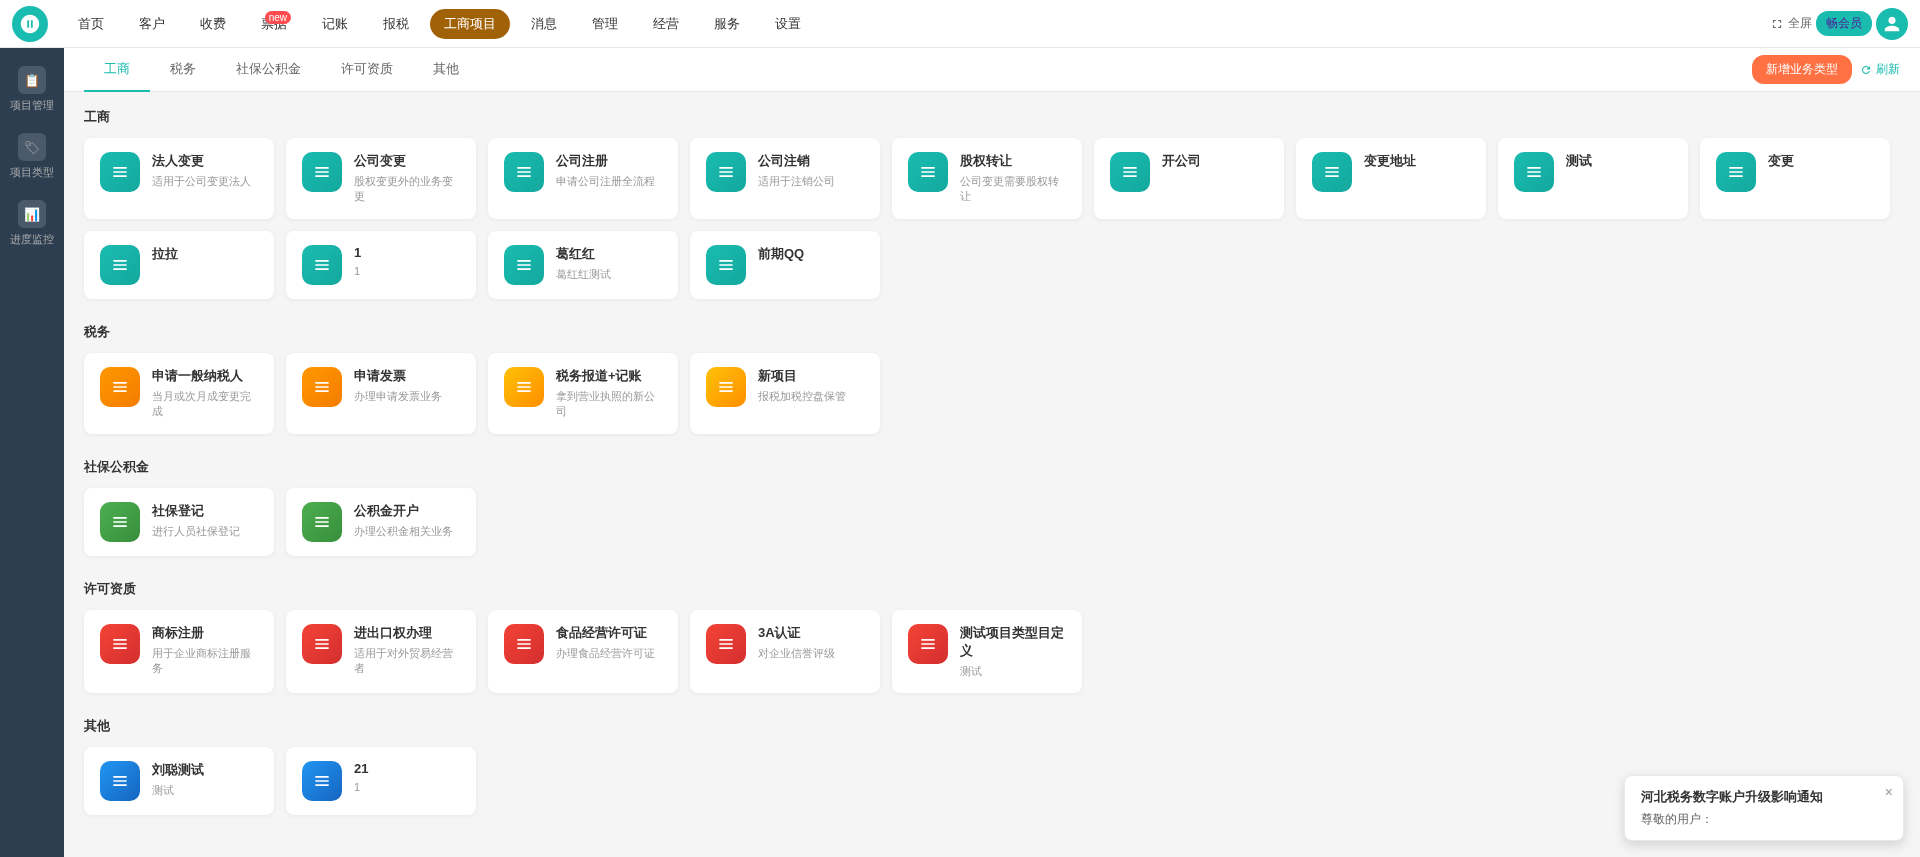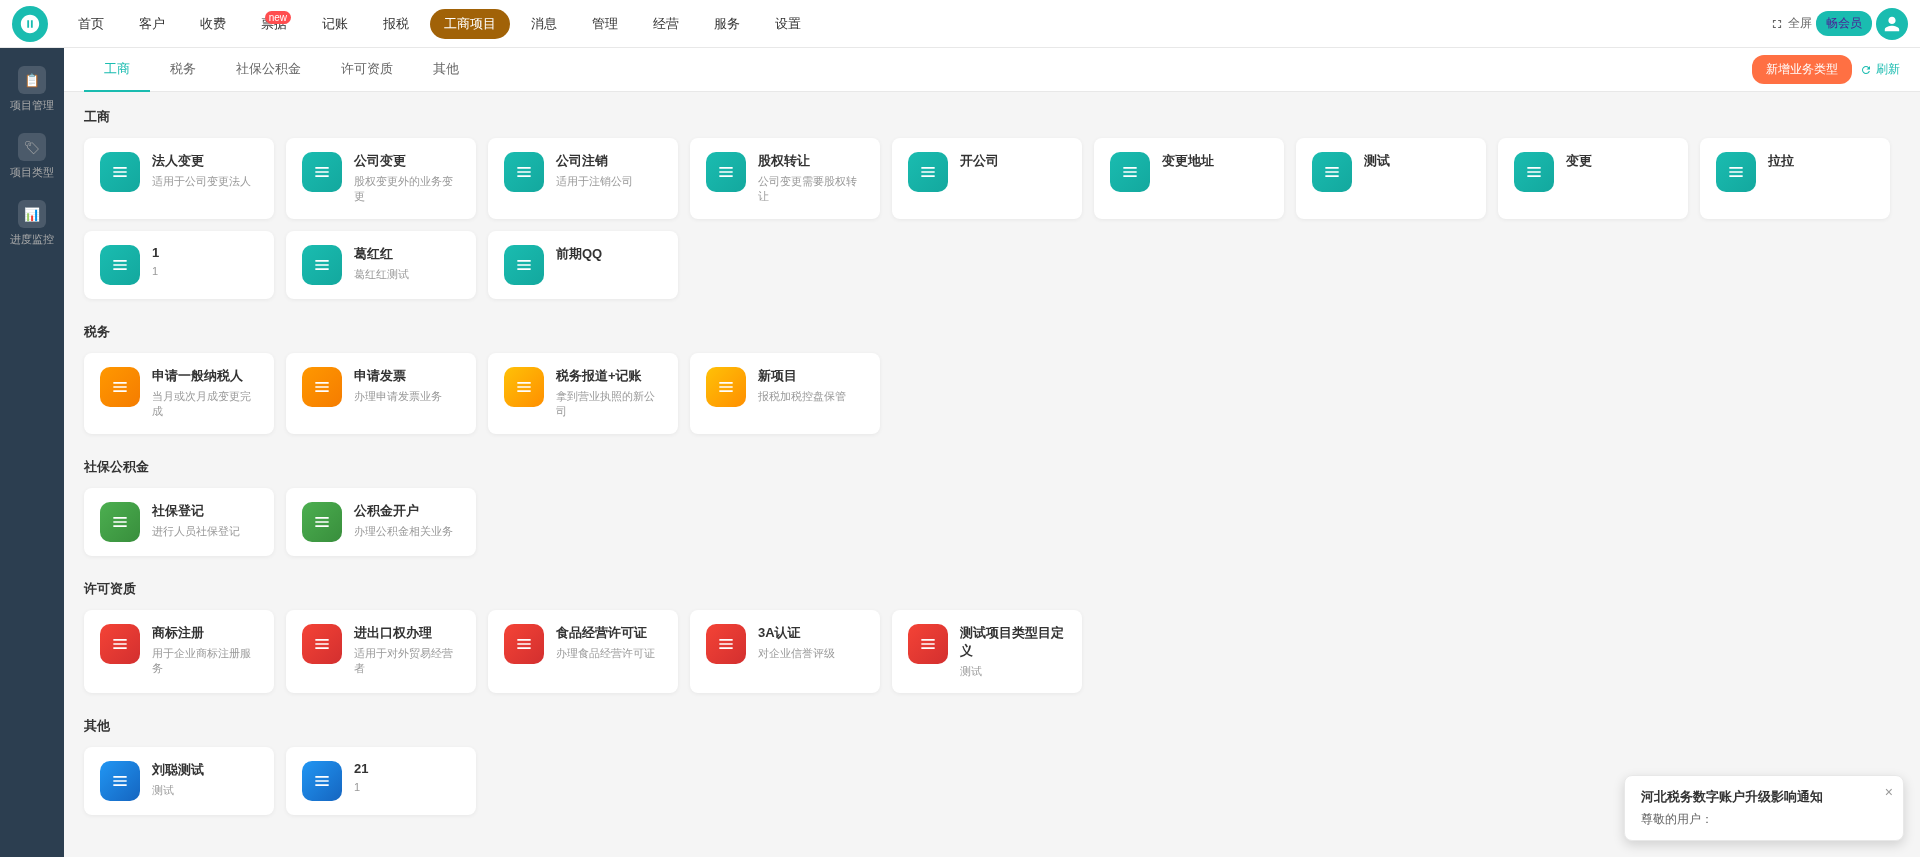--- a/index.html
+++ b/index.html
@@ -167,20 +167,31 @@
                 <div class="card-desc">股权变更外的业务变更</div>
               </div>
             </div>
             <div class="card">
               <div class="card-icon ic-teal">
                 <svg width="20" height="20" viewBox="0 0 24 24" fill="white">
                   <path d="M4 6h16v2H4zm0 5h16v2H4zm0 5h16v2H4z"></path>
                 </svg>
               </div>
               <div class="card-info">
+                <div class="card-title">公司注册</div>
+                <div class="card-desc">申请公司注册全流程</div>
+              </div>
+            </div>
+            <div class="card">
+              <div class="card-icon ic-teal">
+                <svg width="20" height="20" viewBox="0 0 24 24" fill="white">
+                  <path d="M4 6h16v2H4zm0 5h16v2H4zm0 5h16v2H4z"></path>
+                </svg>
+              </div>
+              <div class="card-info">
                 <div class="card-title">公司注销</div>
                 <div class="card-desc">适用于注销公司</div>
               </div>
             </div>
             <div class="card">
               <div class="card-icon ic-teal">
                 <svg width="20" height="20" viewBox="0 0 24 24" fill="white">
                   <path d="M4 6h16v2H4zm0 5h16v2H4zm0 5h16v2H4z"></path>
                 </svg>
               </div>

